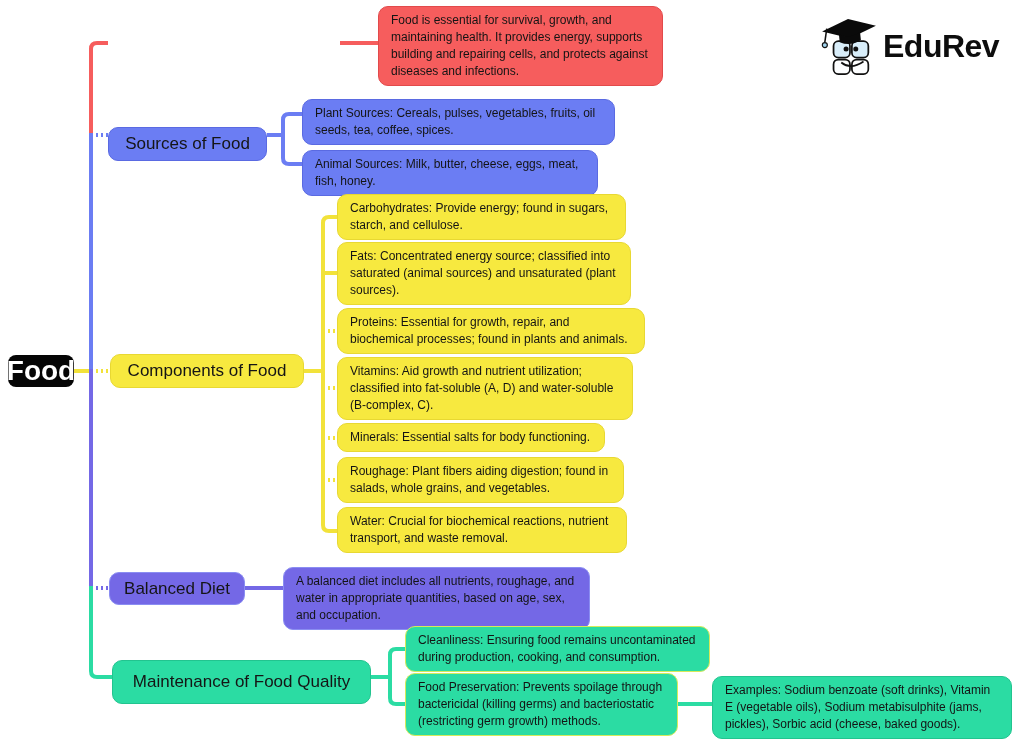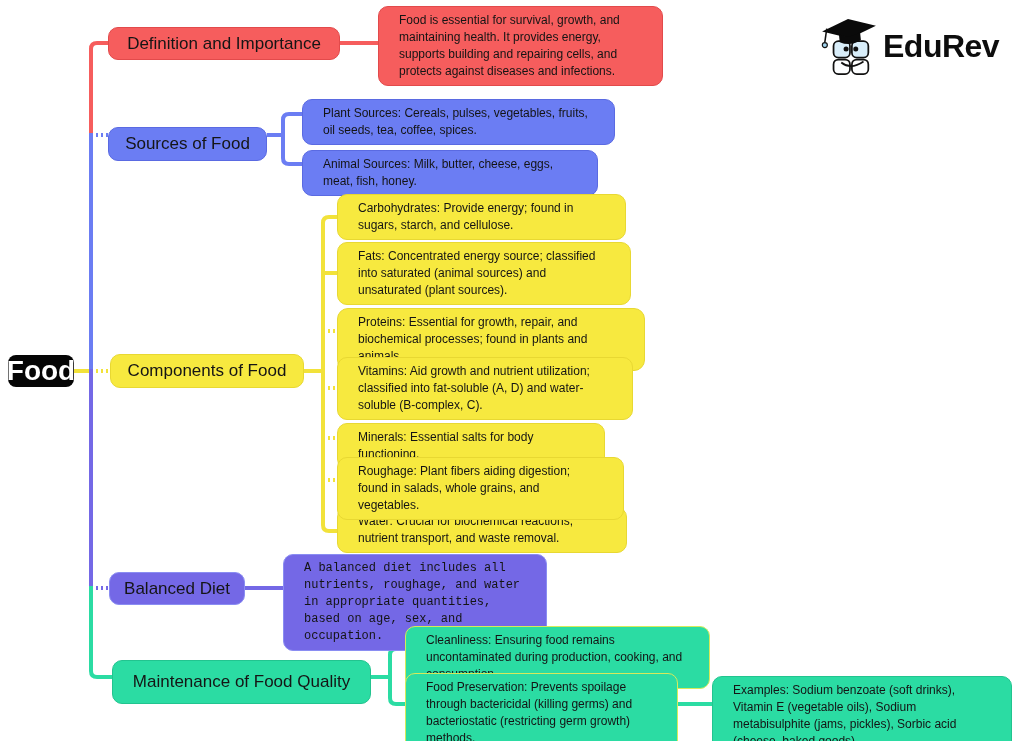--- a/index.html
+++ b/index.html
@@ -14,21 +14,21 @@
     font-size:17px;font-weight:400;color:#151515;white-space:nowrap;
     border:1.5px solid transparent;z-index:2;
   }
   .root{
     position:absolute;box-sizing:border-box;border-radius:8px;background:#050505;
     color:#ffffff;font-weight:700;font-size:28px;
     display:flex;align-items:center;justify-content:center;z-index:2;
   }
   .detail{
     position:absolute;box-sizing:border-box;border-radius:10px;
-    padding:5px 20px;font-size:12px;line-height:17px;color:#141414;
+    padding:5px 12px;font-size:12px;line-height:17px;color:#141414;
     border:1.5px solid transparent;z-index:2;
   }
   .c-red{background:#f65d5d;border-color:#e24a4b;}
   .c-blue{background:#6b7df3;border-color:#5a6ae2;margin-top:9px;}
   .c-yellow{background:#f7e93f;border-color:#e8d832;}
   .c-purple{background:#7468e6;border-color:#8a8df2;}
   .c-teal{background:#2bdca3;border-color:#22c48f;}
   .c-teal-sub{background:#2bdca3;border-color:#d6ea5a;}
   .logo-card{
     position:absolute;left:812px;top:8px;width:201px;height:77px;background:#ffffff;
@@ -68,38 +68,37 @@
 
       <path d="M 91 586 V 671 Q 91 677 97 677 H 112" stroke="#2bdca3"></path>
       <path d="M 371 677 H 390" stroke="#2bdca3"></path>
       <path d="M 405 649 H 396 Q 390 649 390 655 V 698 Q 390 704 396 704 H 405" stroke="#2bdca3"></path>
       <path d="M 678 704 H 712" stroke="#2bdca3"></path>
     </g>
   </svg>
 
   <div class="root" style="left:8px;top:355px;width:66px;height:32px;">Food</div>
 
-  <div class="node c-red" style="left:108px;top:27px;width:232px;height:33px;">Definition and Importance</div>
   <div class="detail c-red" style="left:378px;top:6px;width:285px;">Food is essential for survival, growth, and maintaining health. It provides energy, supports building and repairing cells, and protects against diseases and infections.</div>
 
   <div class="node c-blue" style="left:108px;top:118px;width:159px;height:34px;">Sources of Food</div>
   <div class="detail c-blue" style="left:302px;top:90px;width:313px;">Plant Sources: Cereals, pulses, vegetables, fruits, oil seeds, tea, coffee, spices.</div>
   <div class="detail c-blue" style="left:302px;top:141px;width:296px;">Animal Sources: Milk, butter, cheese, eggs, meat, fish, honey.</div>
 
   <div class="node c-yellow" style="left:110px;top:354px;width:194px;height:34px;">Components of Food</div>
   <div class="detail c-yellow" style="left:337px;top:194px;width:289px;">Carbohydrates: Provide energy; found in sugars, starch, and cellulose.</div>
   <div class="detail c-yellow" style="left:337px;top:242px;width:294px;">Fats: Concentrated energy source; classified into saturated (animal sources) and unsaturated (plant sources).</div>
   <div class="detail c-yellow" style="left:337px;top:308px;width:308px;border-radius:11px;">Proteins: Essential for growth, repair, and biochemical processes; found in plants and animals.</div>
   <div class="detail c-yellow" style="left:337px;top:357px;width:296px;">Vitamins: Aid growth and nutrient utilization; classified into fat-soluble (A, D) and water-soluble (B-complex, C).</div>
   <div class="detail c-yellow" style="left:337px;top:423px;width:268px;">Minerals: Essential salts for body functioning.</div>
   <div class="detail c-yellow" style="left:337px;top:507px;width:290px;">Water: Crucial for biochemical reactions, nutrient transport, and waste removal.</div>
   <div class="detail c-yellow" style="left:337px;top:457px;width:287px;">Roughage: Plant fibers aiding digestion; found in salads, whole grains, and vegetables.</div>
 
   <div class="node c-purple" style="left:109px;top:572px;width:136px;height:33px;">Balanced Diet</div>
-  <div class="detail c-purple" style="left:283px;top:554px;width:264px;font-family:Liberation Mono, monospace;">A balanced diet includes all nutrients, roughage, and water in appropriate quantities, based on age, sex, and occupation.</div>
+  <div class="detail c-purple" style="left:283px;top:567px;width:307px;">A balanced diet includes all nutrients, roughage, and water in appropriate quantities, based on age, sex, and occupation.</div>
 
   <div class="node c-teal" style="left:112px;top:660px;width:259px;height:44px;">Maintenance of Food Quality</div>
   <div class="detail c-teal-sub" style="left:405px;top:626px;width:305px;">Cleanliness: Ensuring food remains uncontaminated during production, cooking, and consumption.</div>
   <div class="detail c-teal-sub" style="left:405px;top:673px;width:273px;">Food Preservation: Prevents spoilage through bactericidal (killing germs) and bacteriostatic (restricting germ growth) methods.</div>
   <div class="detail c-teal" style="left:712px;top:676px;width:300px;">Examples: Sodium benzoate (soft drinks), Vitamin E (vegetable oils), Sodium metabisulphite (jams, pickles), Sorbic acid (cheese, baked goods).</div>
 
   <div class="logo-card">
     <svg width="58" height="62" viewBox="0 0 60 64" xmlns="http://www.w3.org/2000/svg">
 
       <rect x="14" y="26" width="17" height="17" rx="5" fill="#d8edf9" stroke="#111" stroke-width="1.8"></rect>

